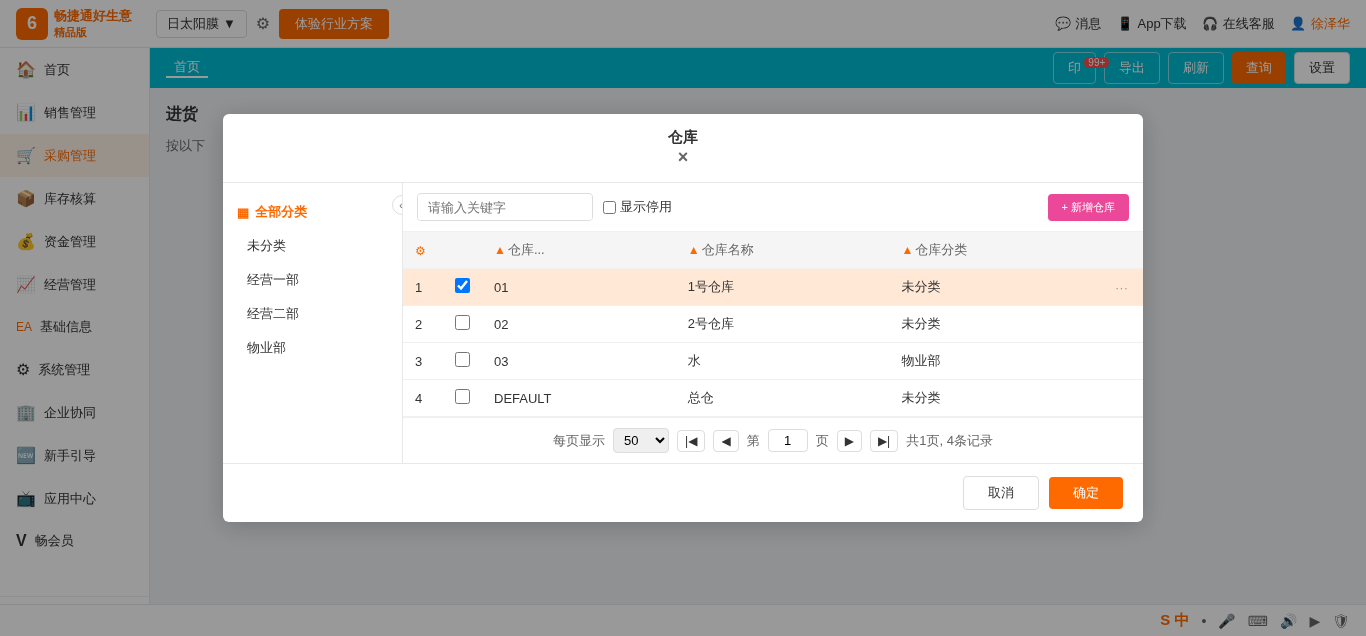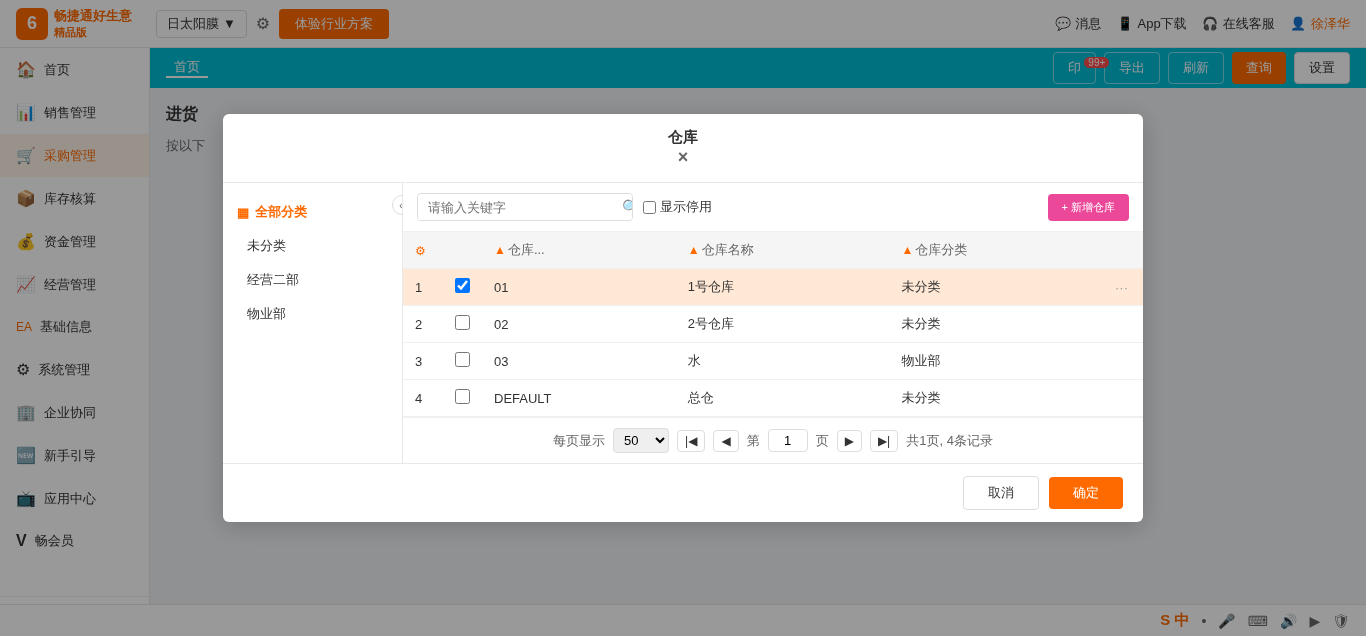--- a/index.html
+++ b/index.html
@@ -176,21 +176,21 @@
       overflow: hidden;
     }
     .modal-toolbar {
       display: flex; align-items: center; gap: 10px;
       padding: 10px 14px;
       border-bottom: 1px solid #f0f0f0;
     }
     .search-box {
       display: flex; align-items: center;
       border: 1px solid #ddd; border-radius: 4px;
-      overflow: hidden; width: 216px;
+      overflow: hidden; width: 176px;
     }
     .search-box input {
       border: none; outline: none; padding: 5px 10px; font-size: 13px; flex: 1;
     }
     .search-box .search-icon-btn {
       padding: 5px 8px; background: #fff; cursor: pointer; color: #ff6a00;
       border: none; font-size: 14px;
     }
     .show-disabled {
       display: flex; align-items: center; gap: 4px; font-size: 13px; color: #333;
@@ -421,20 +421,21 @@
 
       <div class="modal-left">
         <div class="left-header">
           <span style="color:#ff6a00;">▦</span>
           <span>全部分类</span>
         </div>
         <div class="collapse-btn">
           <span>«</span>
         </div>
         <div class="left-item">未分类</div>
+        <div class="left-item">经营一部</div>
         <div class="left-item">经营二部</div>
         <div class="left-item">物业部</div>
       </div>
 
       <div class="modal-right">
 
         <div class="modal-toolbar">
           <div class="search-box">
             <input type="text" placeholder="请输入关键字" style="">
             <button class="search-icon-btn">🔍</button>

